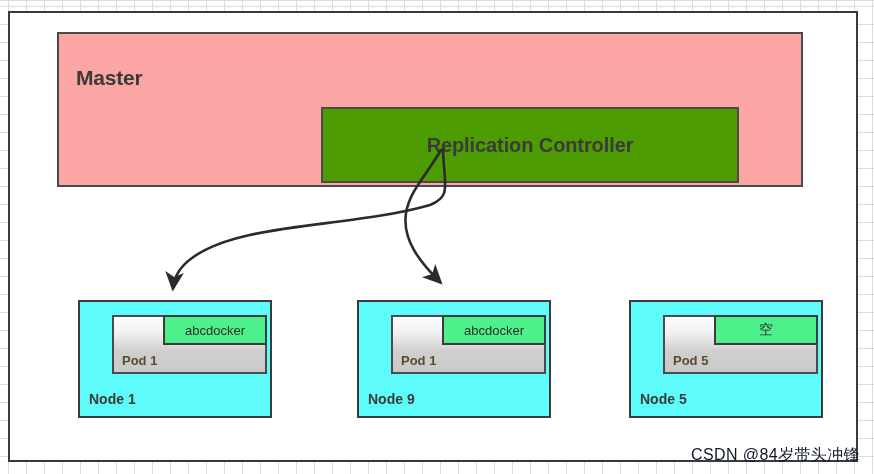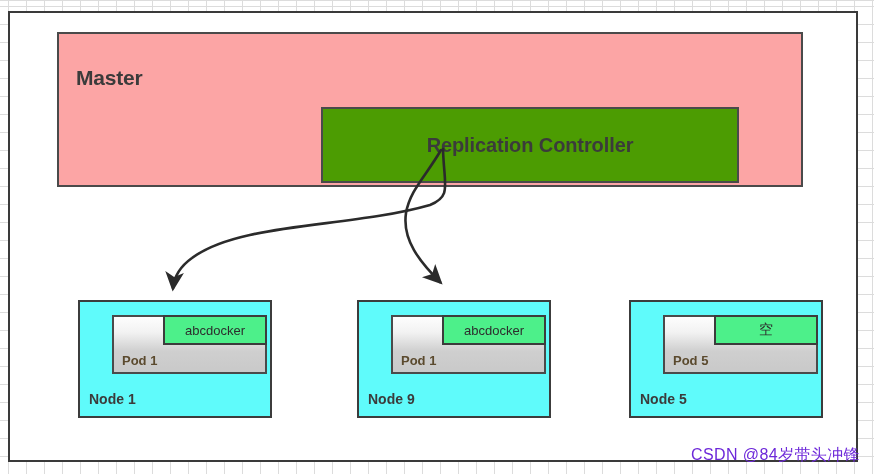--- a/index.html
+++ b/index.html
@@ -174,21 +174,21 @@
   .container-chip.empty .container-chip-label {
     font-size: 14px;
   }
 
   
   .csdn-watermark {
     position: absolute;
     right: 14px;
     bottom: 8px;
     font-size: 16px;
-    color: #6d28d9;
+    color: #0f172a;
     white-space: nowrap;
     letter-spacing: 0.4px;
   }
 </style>
 </head>
 <body>
 
 <div id="canvas">
 
   <div class="ruler-grid"></div>

